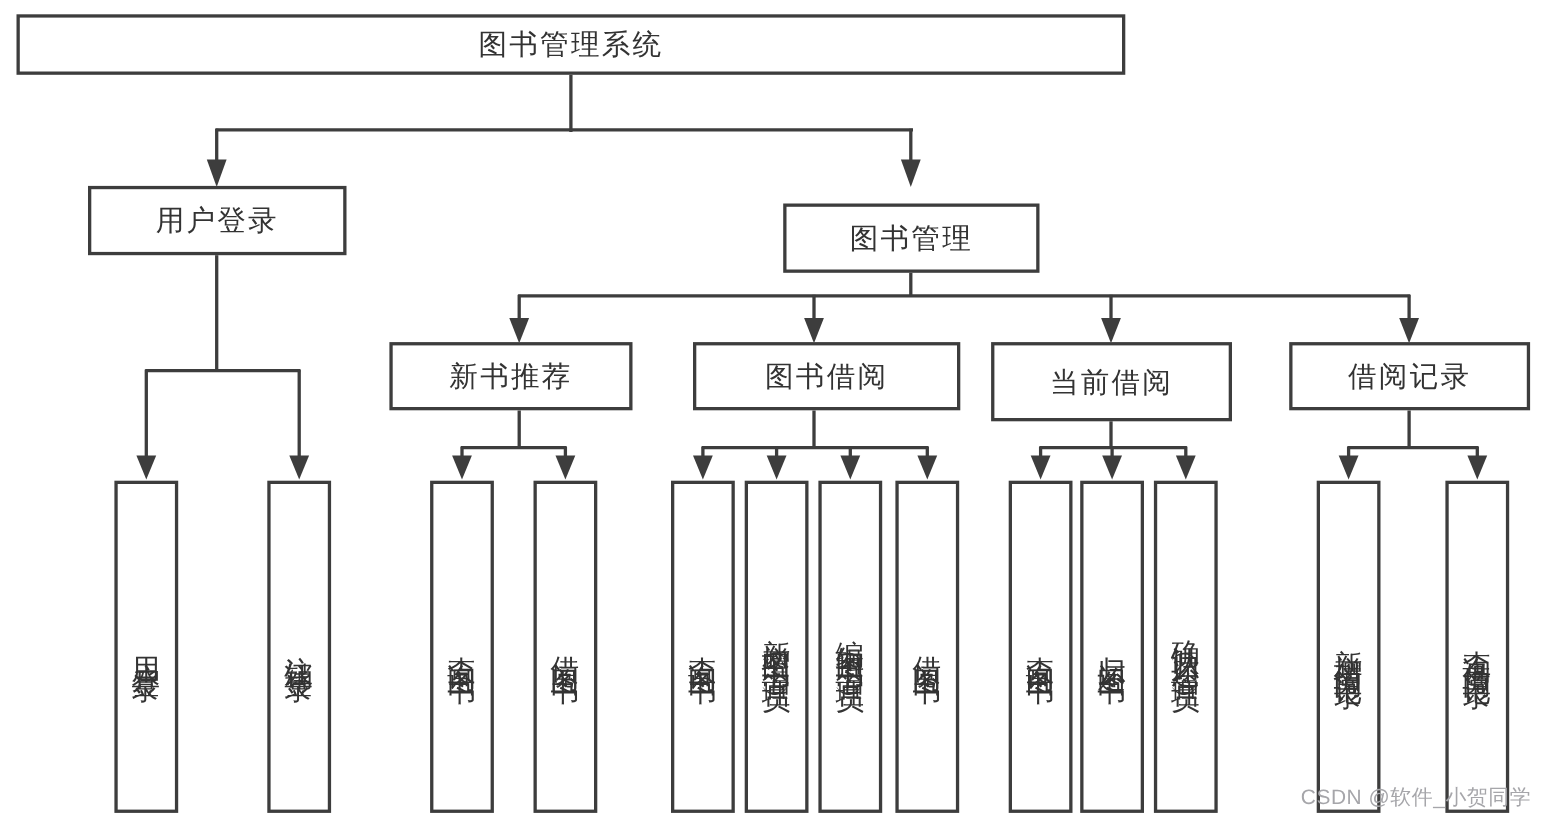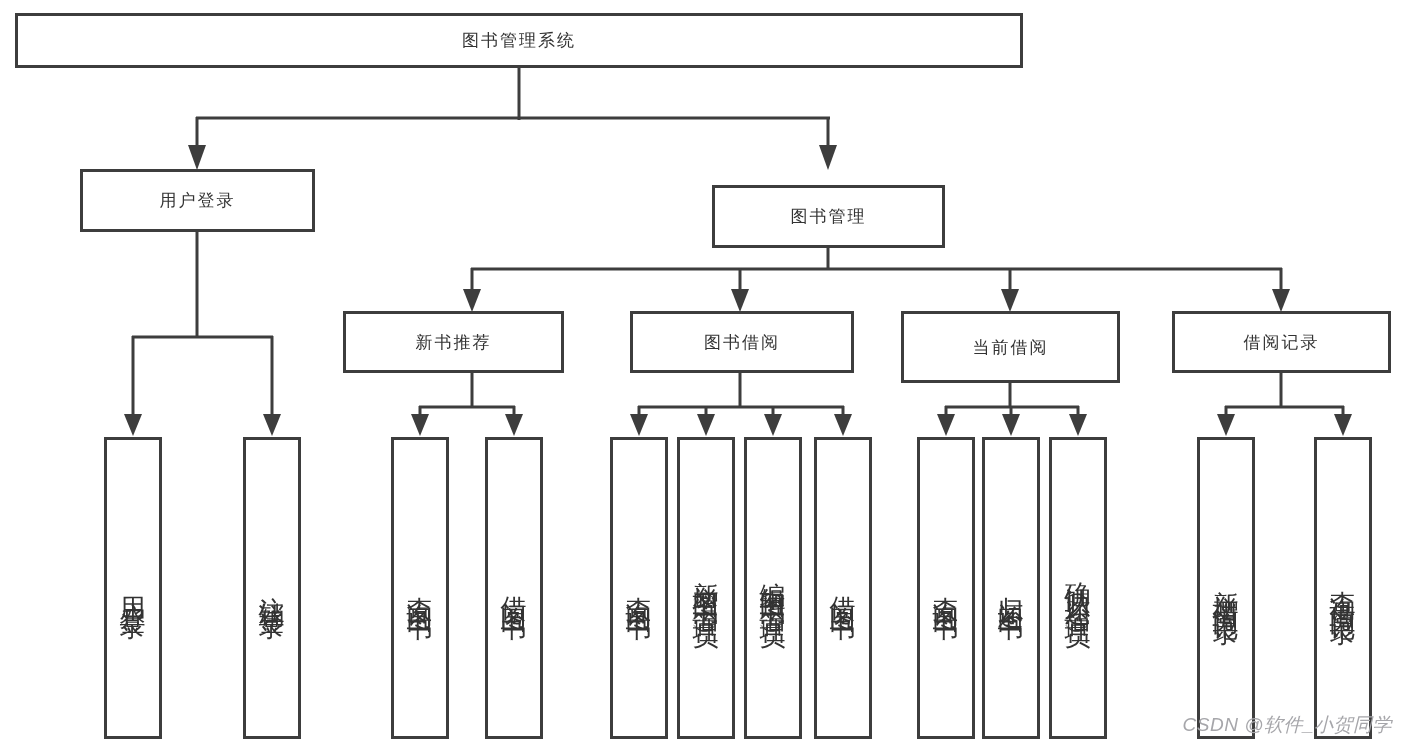--- a/index.html
+++ b/index.html
@@ -25,42 +25,41 @@
   .node {
     position: absolute;
     background: #ffffff;
     border: 3px solid #3d3d3d;
     display: flex;
     align-items: center;
     justify-content: center;
     color: #333333;
   }
   .node .lbl {
-    font-size: 17px;
+    font-size: 26px;
     letter-spacing: 2px;
     white-space: nowrap;
   }
   .leaf .lbl {
     writing-mode: vertical-rl;
     text-orientation: mixed;
     font-size: 26px;
     letter-spacing: 6px;
     line-height: 1;
   }
 
   .watermark {
     position: absolute;
     right: 13px;
     bottom: 9px;
     font-size: 19px;
     letter-spacing: 0.5px;
     color: #a6a6aa;
     z-index: 5;
     white-space: nowrap;
-    font-style: italic;
   }
 </style>
 </head>
 <body>
 
 <div class="canvas">
 
   <svg class="edges" viewBox="0 0 1405 747" xmlns="http://www.w3.org/2000/svg">
 
     <g>
@@ -141,24 +140,24 @@
     <span class="lbl">图书管理系统</span>
   </div>
 
   <div class="node" style="left:80px; top:169px; width:235px; height:63px;">
     <span class="lbl">用户登录</span>
   </div>
   <div class="node" style="left:712px; top:169px; width:233px; height:63px;margin-top:16px;">
     <span class="lbl">图书管理</span>
   </div>
 
-  <div class="node" style="left:343px; top:311px; width:221px; height:62px;">
+  <div class="node" style="left:354px; top:311px; width:221px; height:62px;">
     <span class="lbl">新书推荐</span>
   </div>
-  <div class="node" style="left:630px; top:311px; width:224px; height:62px;">
+  <div class="node" style="left:630px; top:311px; width:243px; height:62px;">
     <span class="lbl">图书借阅</span>
   </div>
   <div class="node" style="left:901px; top:311px; width:219px; height:72px;">
     <span class="lbl">当前借阅</span>
   </div>
   <div class="node" style="left:1172px; top:311px; width:219px; height:62px;">
     <span class="lbl">借阅记录</span>
   </div>
 
   <div class="node leaf" style="left:104px; top:437px; width:58px; height:302px;">

